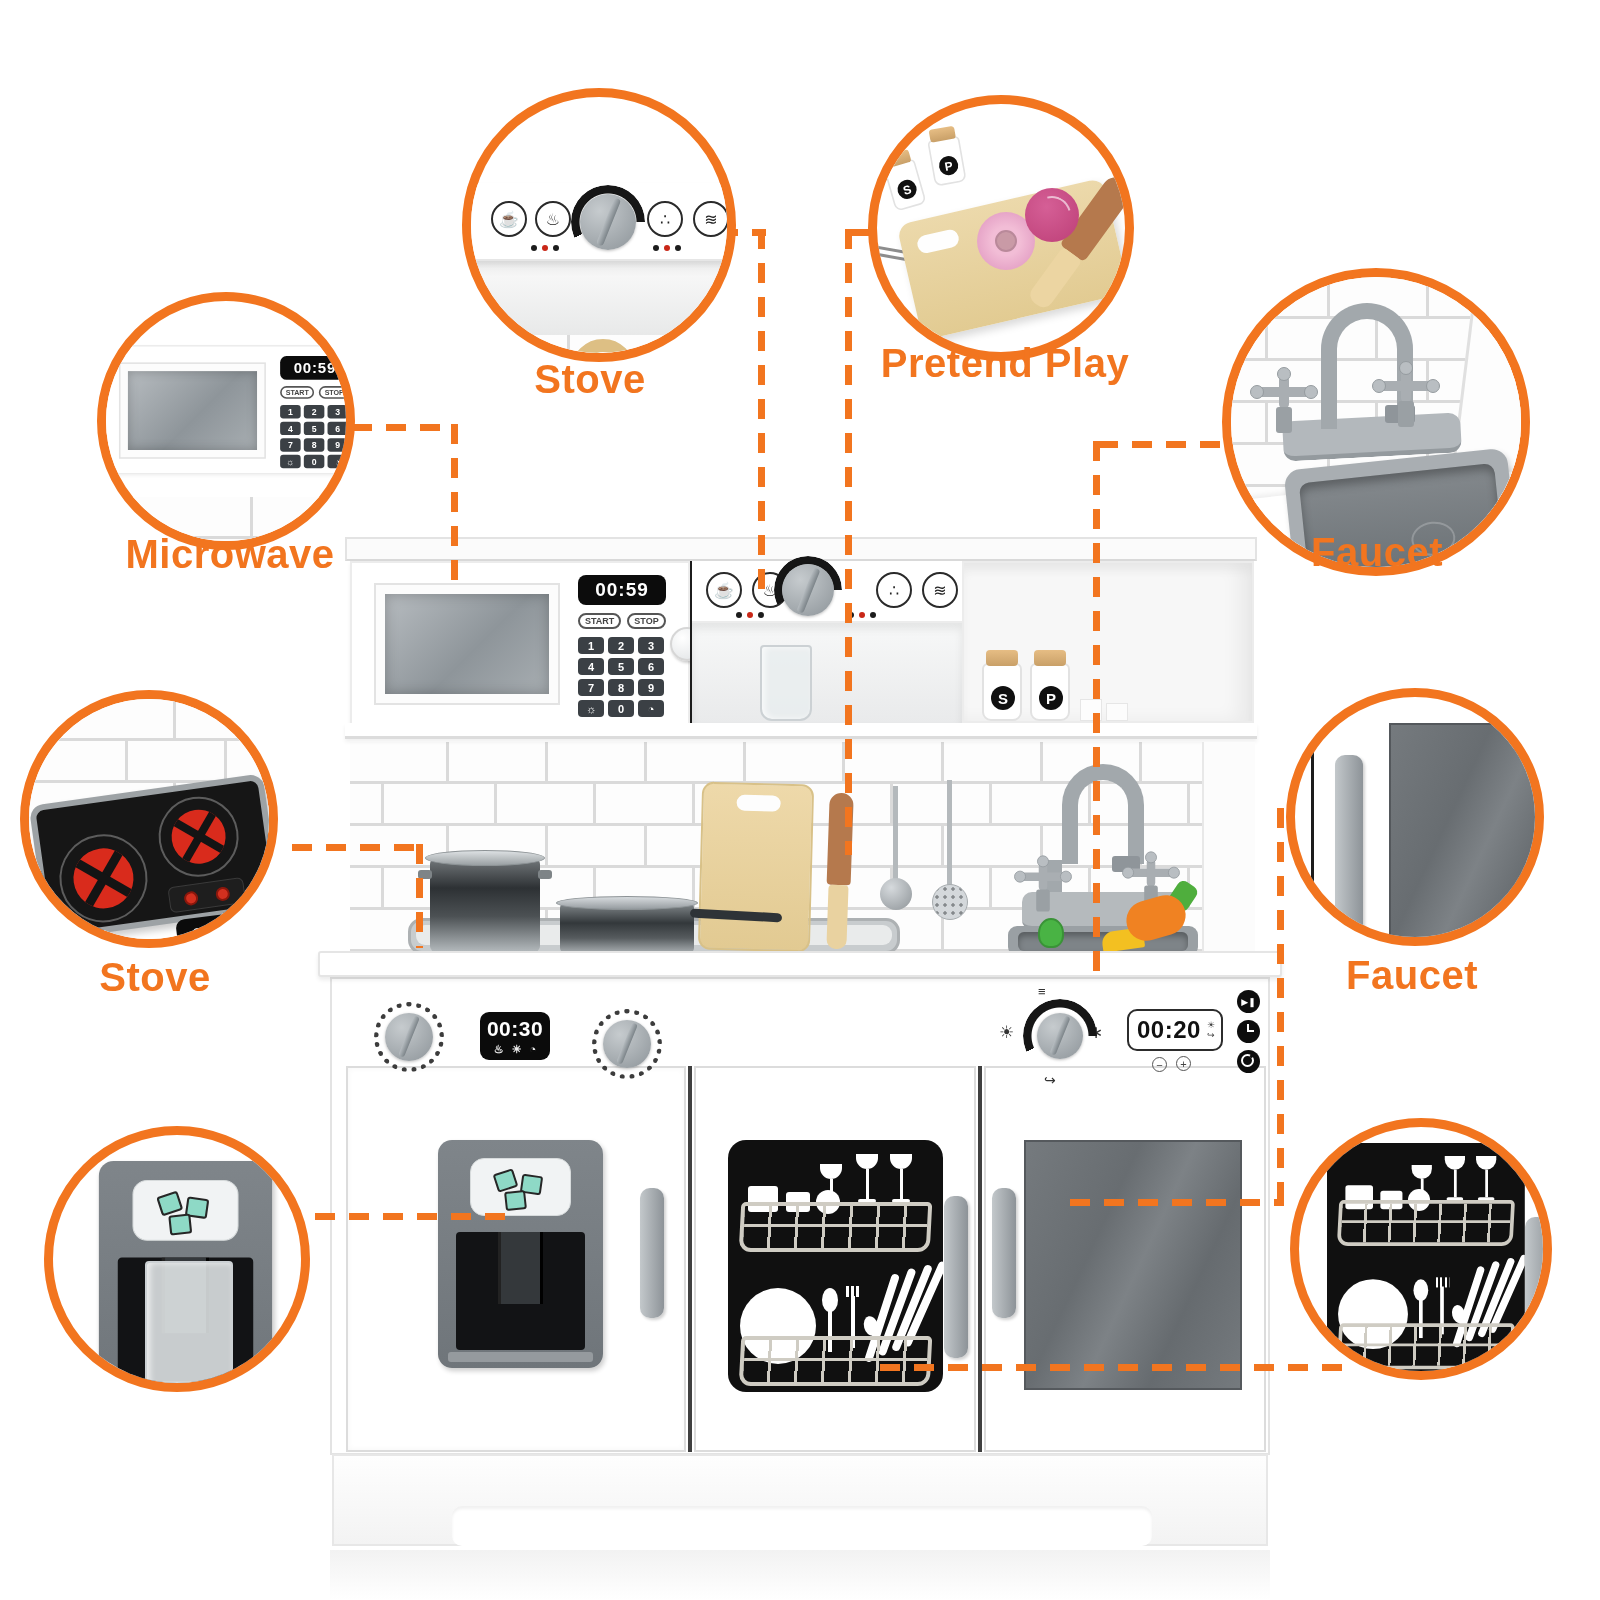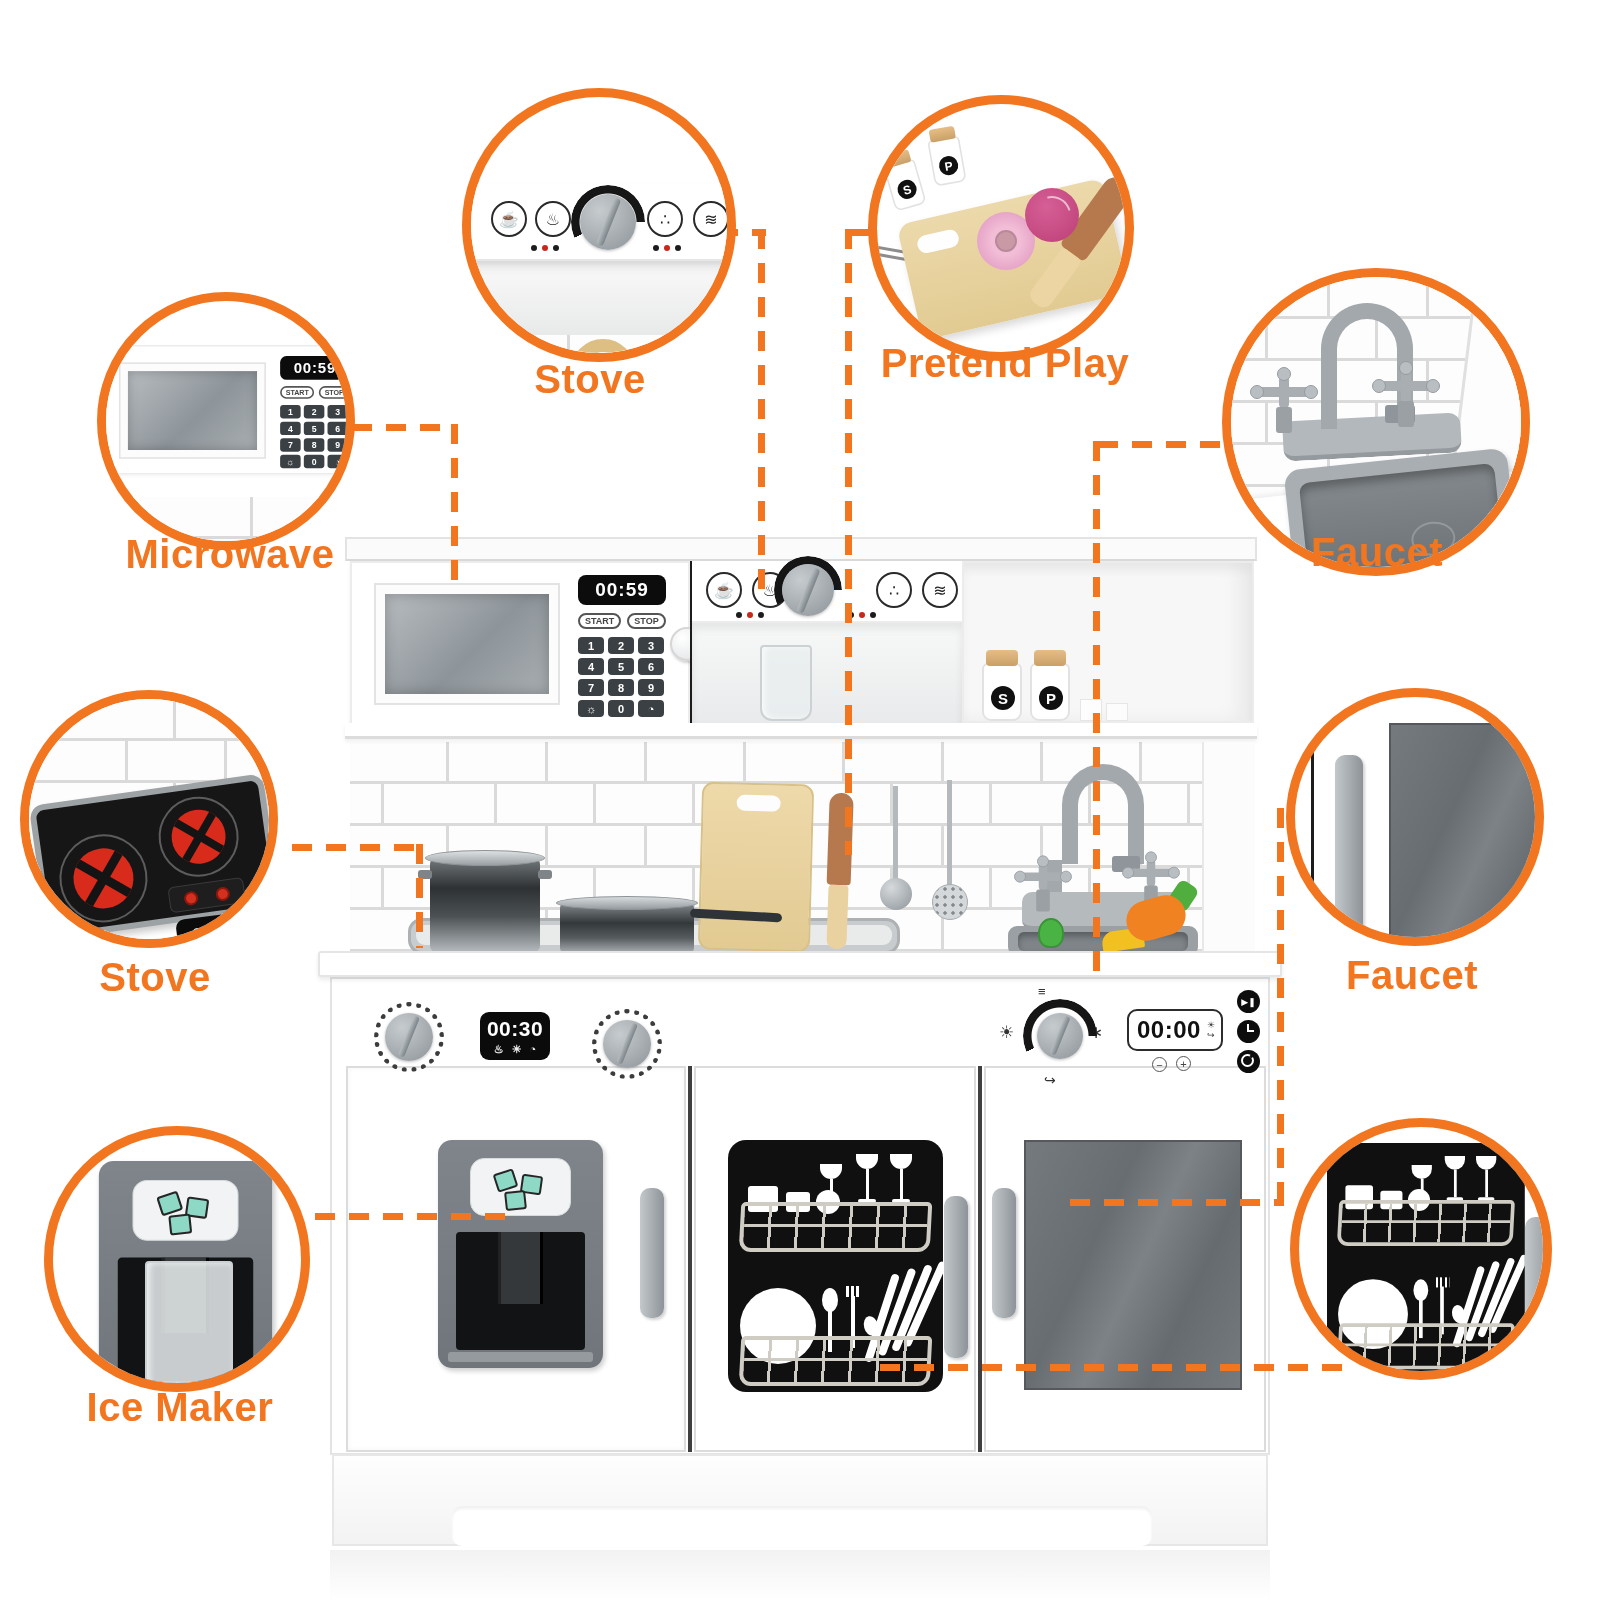--- a/index.html
+++ b/index.html
@@ -253,21 +253,21 @@
   <div class="dotring" style="left:592px;top:1009px;width:70px;height:70px;z-index:12;"></div>
   <div class="knob" style="left:603px;top:1020px;width:48px;height:48px;z-index:13;"></div>
 
   <div class="abs" style="left:1038px;top:984px;font-size:13px;color:#333;z-index:12;">≡</div>
   <div class="abs" style="left:999px;top:1022px;font-size:17px;color:#333;z-index:12;">☀</div>
   <div class="abs" style="left:1089px;top:1022px;font-size:17px;color:#333;z-index:12;">∗</div>
   <div class="abs" style="left:1044px;top:1072px;font-size:14px;color:#333;z-index:12;">↪</div>
   <div class="arc" style="left:1023px;top:999px;width:74px;height:74px;z-index:12;"></div>
   <div class="knob" style="left:1037px;top:1013px;width:46px;height:46px;z-index:13;"></div>
   <div class="abs" style="left:1127px;top:1009px;width:96px;height:42px;background:#fff;border:2.5px solid #2c2c2c;border-radius:10px;display:flex;align-items:center;z-index:12;">
-    <span style="font-size:24px;font-weight:700;color:#111;margin-left:8px;letter-spacing:.5px;">00:00</span>
+    <span style="font-size:24px;font-weight:700;color:#111;margin-left:8px;letter-spacing:.5px;">00:20</span>
     <span style="display:flex;flex-direction:column;font-size:9px;color:#444;margin-left:6px;line-height:10px;">
         <span>☀</span>
         <span>↪</span>
       </span>
   </div>
   <div class="abs" style="left:1152px;top:1057px;width:15px;height:15px;border:1.5px solid #555;border-radius:50%;font-size:11px;color:#444;display:flex;align-items:center;justify-content:center;z-index:12;">−</div>
   <div class="abs" style="left:1176px;top:1056px;width:15px;height:15px;border:1.5px solid #555;border-radius:50%;font-size:11px;color:#444;display:flex;align-items:center;justify-content:center;z-index:12;">+</div>
   <div class="abs" style="left:1237px;top:990px;width:23px;height:23px;background:#0d0d0d;border-radius:50%;color:#fff;font-size:9px;display:flex;align-items:center;justify-content:center;z-index:12;">▶❚</div>
   <div class="abs" style="left:1237px;top:1020px;width:23px;height:23px;background:#0d0d0d;border-radius:50%;z-index:12;">
     <div class="abs" style="left:10px;top:4px;width:2px;height:8px;background:#fff;"></div>
@@ -543,15 +543,14 @@
     </div>
     <div class="handlebar" style="left:226px;top:90px;width:28px;height:180px;z-index:3;"></div>
   </div>
 
   <div class="c-label" style="left:460px;top:358px;width:260px;">Stove</div>
   <div class="c-label" style="left:850px;top:342px;width:310px;">Pretend Play</div>
   <div class="c-label" style="left:95px;top:533px;width:270px;">Microwave</div>
   <div class="c-label" style="left:1245px;top:531px;width:264px;">Faucet</div>
   <div class="c-label" style="left:25px;top:956px;width:260px;">Stove</div>
   <div class="c-label" style="left:1280px;top:954px;width:264px;">Faucet</div>
-  <div class="c-label" style="left:30px;top:1386px;width:300px;">Ice Maker</div>
 
 </div>
 
 </body></html>

